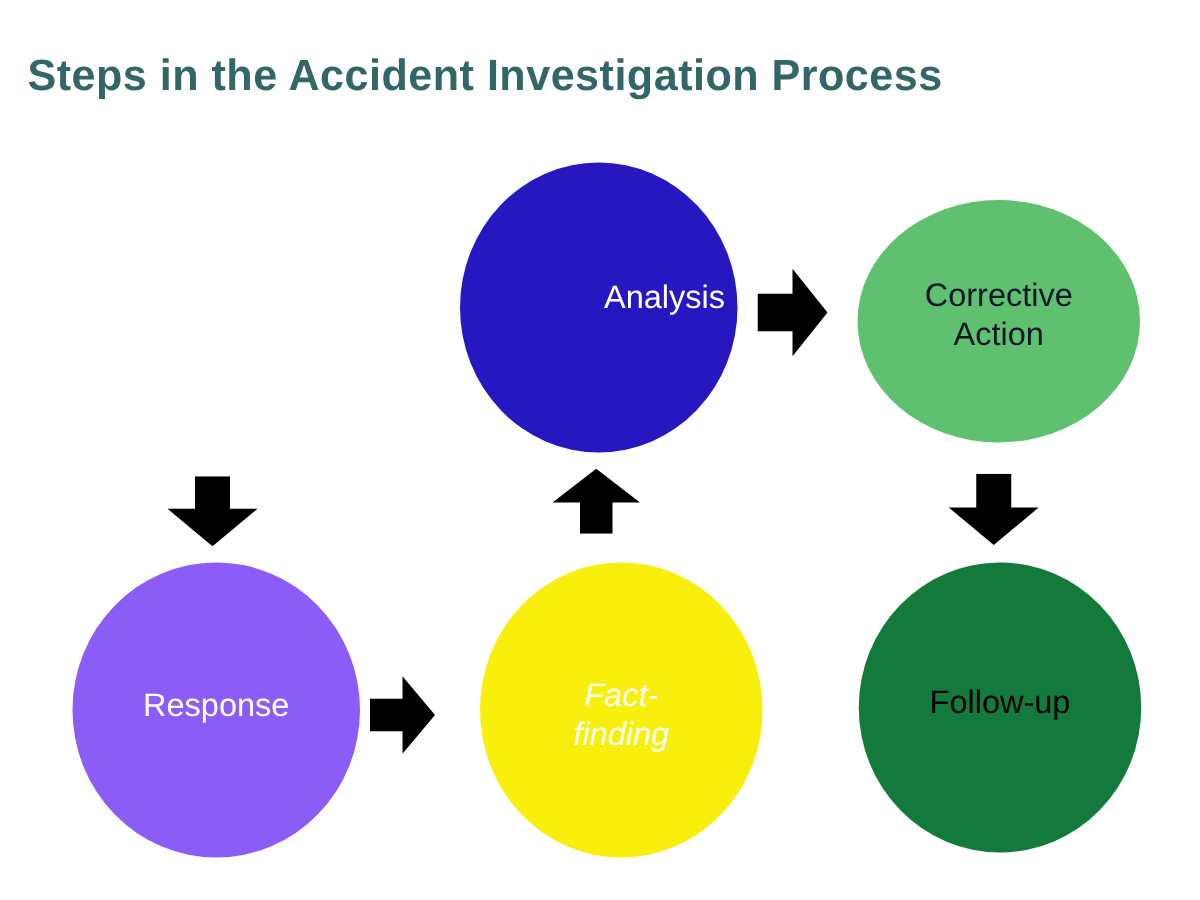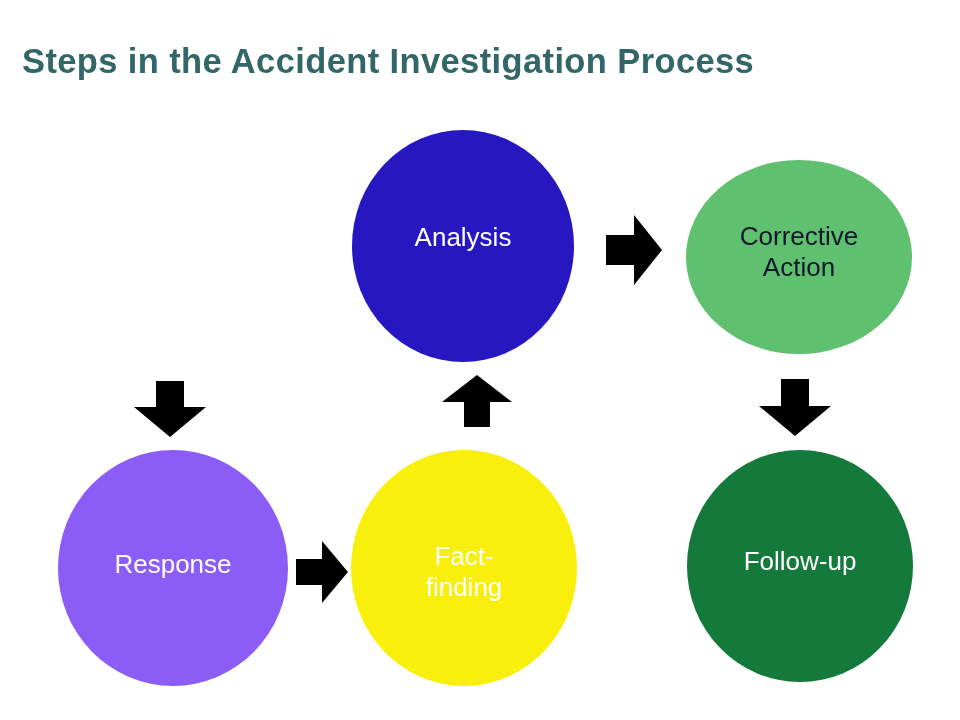--- a/index.html
+++ b/index.html
@@ -56,36 +56,36 @@
     user-select: none;
   }
 
   
   #node-notification {
     left: 56px;  top: 126px;  width: 232px; height: 232px;
   }
   #node-notification .node-label { transform: translateY(-6px); }
 
   #node-analysis {
-    left: 352px; top: 130px;  width: 222px; height: 232px;
+    left: 368px; top: 130px;  width: 222px; height: 232px; justify-content: flex-end;
   }
   #node-analysis .node-label { transform: translateY(-9px); }
 
   #node-corrective {
     left: 686px; top: 160px;  width: 226px; height: 194px;
   }
   #node-corrective .node-label { transform: translateY(-5px); }
 
   #node-response {
     left: 58px;  top: 450px;  width: 230px; height: 236px;
   }
   #node-response .node-label { transform: translateY(-4px); }
 
   #node-factfinding {
-    left: 351px; top: 450px;  width: 226px; height: 236px;
+    left: 384px; top: 450px;  width: 226px; height: 236px; font-style: italic;
   }
   #node-factfinding .node-label { transform: translateY(4px); }
 
   #node-followup {
     left: 687px; top: 450px;  width: 226px; height: 232px;
   }
   #node-followup .node-label { transform: translateY(-5px); }
 
   
   .arrow {
@@ -119,21 +119,21 @@
   <div class="node" id="node-response" style="background: #8b5cf6;">
     <span class="node-label" style="color: rgb(255, 255, 255);">Response</span>
   </div>
 
   <div class="node" id="node-factfinding" style="background: rgb(249, 239, 13);">
     <span class="node-label" style="color: rgb(255, 255, 255);">Fact-
 finding</span>
   </div>
 
   <div class="node" id="node-followup" style="background: rgb(19, 122, 60);">
-    <span class="node-label" style="color: #ffffff;">Follow-up</span>
+    <span class="node-label" style="color: #000000;">Follow-up</span>
   </div>
 
   <div class="arrow" id="arrow-notification-response">
     <svg viewBox="0 0 72 56" width="72" height="56" aria-hidden="true">
       <polygon points="22,0 50,0 50,26 72,26 36,56 0,26 22,26" fill="#000000"></polygon>
     </svg>
   </div>
 
   <div class="arrow" id="arrow-response-factfinding">
     <svg viewBox="0 0 52 62" width="52" height="62" aria-hidden="true">

